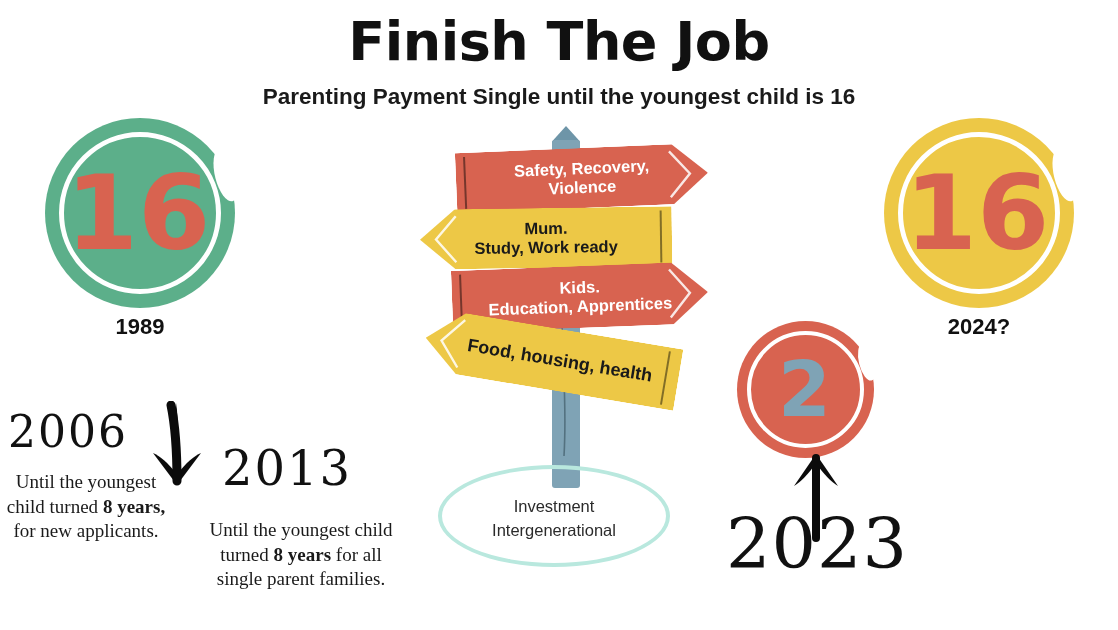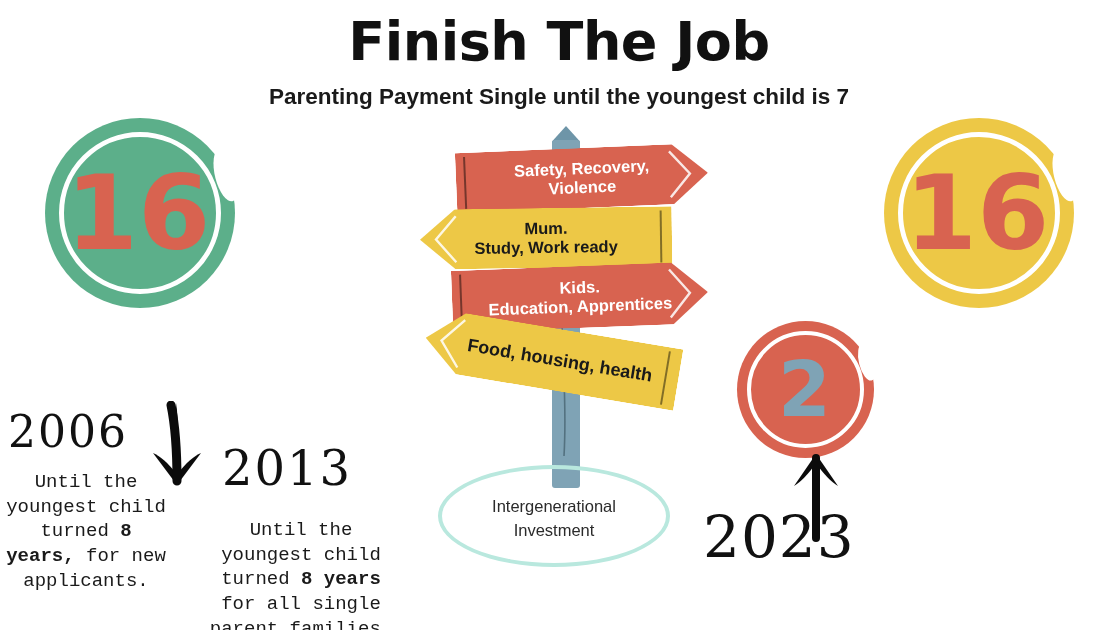--- a/index.html
+++ b/index.html
@@ -161,56 +161,58 @@
   
   .year-script{
     position:absolute;
     font-family:"DejaVu Serif",serif;
     font-weight:normal;
     color:#111111;
     letter-spacing:2px;
   }
   #y2006{left:8px;top:406px;font-size:44px;}
   #y2013{left:222px;top:440px;font-size:48px;}
-  #y2023{left:703px;top:503px;font-size:58px;letter-spacing:1px;}
+  #y2023{left:726px;top:503px;font-size:70px;letter-spacing:1px;}
 
   .note{
     position:absolute;
     text-align:center;
     font-size:19px;line-height:1.3;color:#1a1a1a;
-    font-family:Liberation Mono, monospace;
+    font-family:Liberation Serif, serif;
   }
   #note2006{left:6px;top:470px;width:160px;}
   #note2013{left:205px;top:500px;width:192px;margin-top:18px;}
   .note b{font-weight:bold;}
 
   
   #arrow-down{position:absolute;left:146px;top:401px;width:62px;height:88px;}
   #arrow-up{position:absolute;left:786px;top:452px;width:60px;height:90px;}
 </style>
 </head>
 <body>
 
 <div id="stage">
 
   <div class="title">Finish The Job</div>
-  <div class="subtitle">Parenting Payment Single until the youngest child is 7</div>
+  <div class="subtitle">Parenting Payment Single until the youngest child is 16</div>
 
   <div class="badge" id="badge-1989">
     <div class="ring"></div>
     <div class="wedge"></div>
     <div class="gap"></div>
     <div class="num">16</div>
+    <div class="caption">1989</div>
   </div>
 
   <div class="badge" id="badge-2024">
     <div class="ring"></div>
     <div class="wedge"></div>
     <div class="gap"></div>
     <div class="num">16</div>
+    <div class="caption">2024?</div>
   </div>
 
   <div class="badge" id="badge-14">
     <div class="ring"></div>
     <div class="wedge"></div>
     <div class="gap"></div>
     <div class="num">2</div>
   </div>
 
   <div id="signpost">
@@ -270,22 +272,22 @@
         </svg>
       </div>
       <div class="txt">
         <div>Food, housing, health</div>
       </div>
     </div>
   </div>
 
   <div id="oval"></div>
   <div id="oval-label">
+    <div>Investment</div>
     <div>Intergenerational</div>
-    <div>Investment</div>
   </div>
 
   <div class="year-script" id="y2006">2006</div>
   <div class="note" id="note2006">
     <span>Until the youngest child turned </span><b>8 years,</b><span> for new applicants.</span>
   </div>
 
   <div id="arrow-down">
     <svg width="62" height="88" viewBox="0 0 62 88">
       <path d="M30 2 C 33 20, 32 44, 31.5 70 L 31 80 L 30 70 C 29 44, 28 20, 30 2 Z" fill="#0b0b0b"></path>

